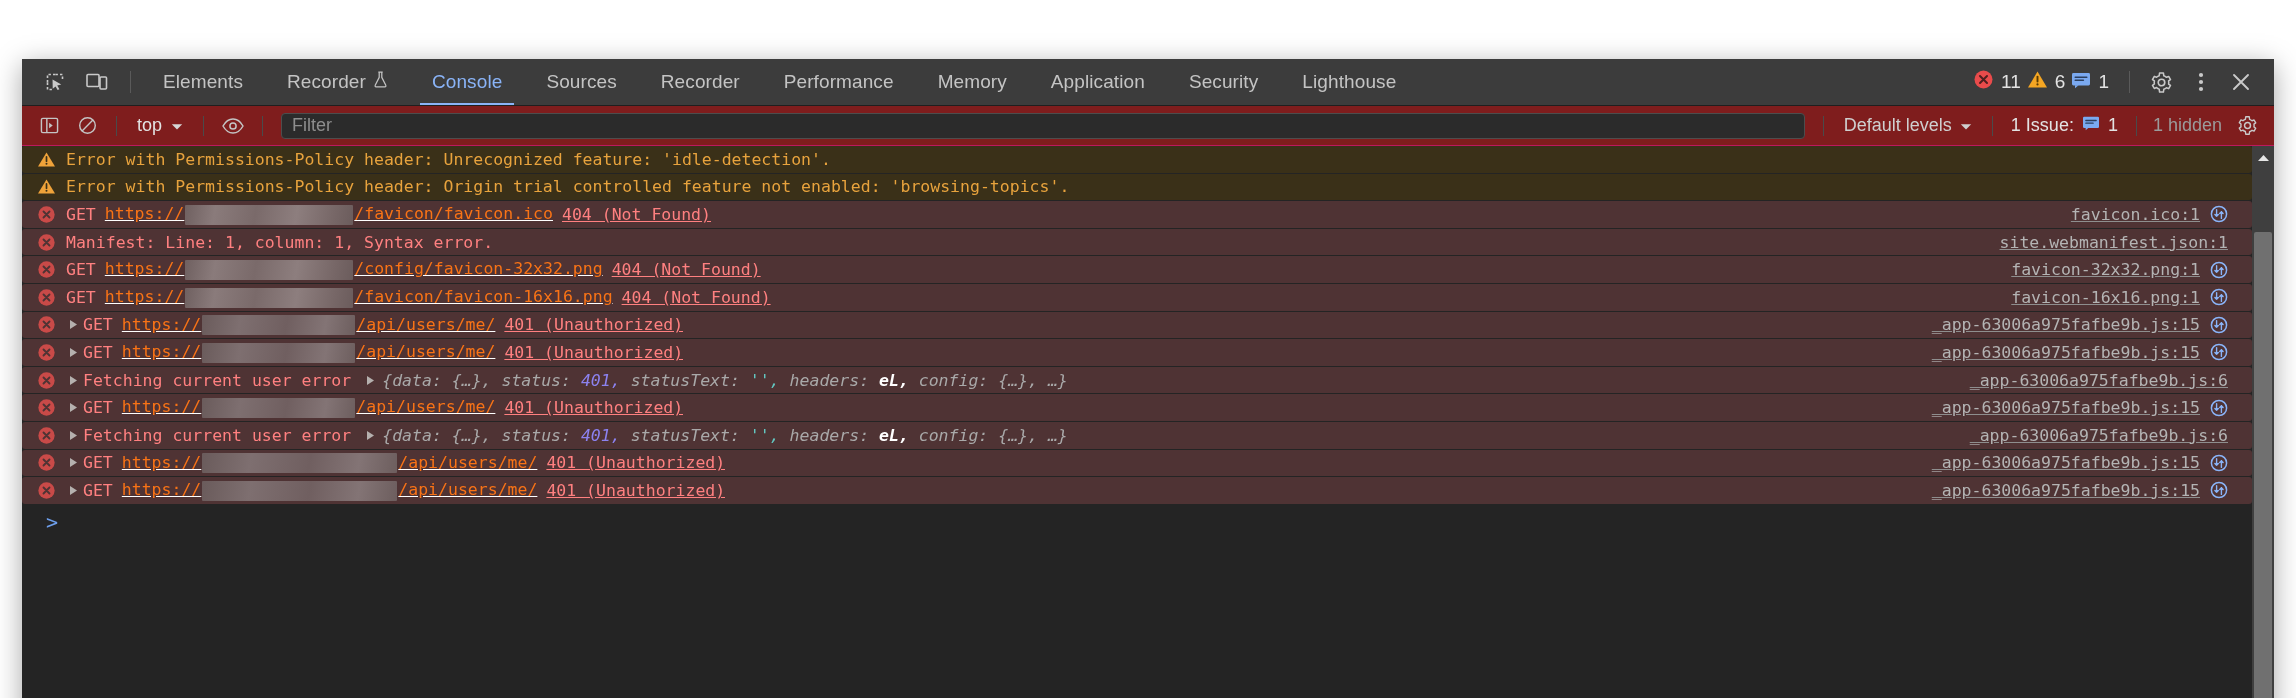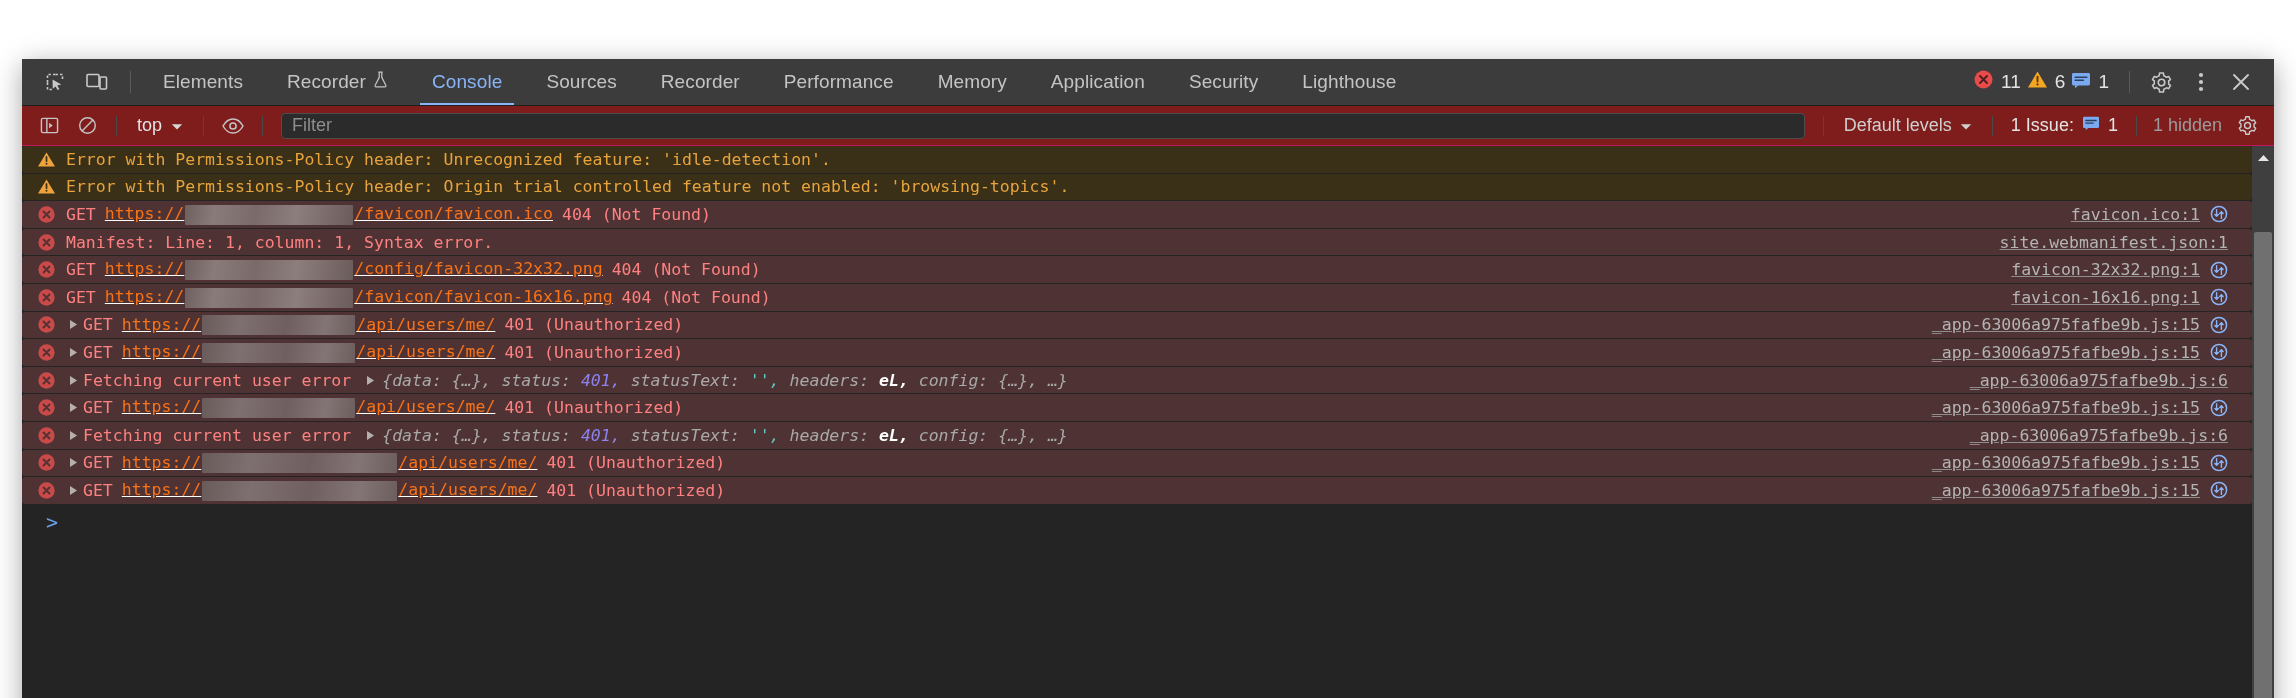--- a/index.html
+++ b/index.html
@@ -150,21 +150,21 @@
     height: 20px;
     vertical-align: middle;
     border-radius: 1px;
     background: linear-gradient(100deg,#6f6060 0%,#8a7b7b 18%,#7a6a6a 42%,#8d7e7e 66%,#776767 88%,#6b5c5c 100%);
     filter: blur(0.4px);
     margin: 0 1px;
   }
   .redact.dark {
     background: linear-gradient(100deg,#6a5b5b 0%,#7e6f70 25%,#705f60 55%,#837475 80%,#6d5e5e 100%);
   }
-  .m-status { color: #ff8080; margin-left: 9px; }
+  .m-status { color: #ff8080; margin-left: 9px; text-decoration: underline; }
   .m-text { color: #ff8080; }
   .m-warntext { color: #e8a33d; }
 
   .objprev { font-style: italic; color: #a9a9a9; margin-left: 2px; }
   .objprev .k { color: #a9a9a9; }
   .objprev .num { color: #8c82f0; font-style: italic; }
   .objprev .str { color: #62c6c0; font-style: italic; }
   .objprev .cls { color: #ffffff; font-weight: bold; font-style: italic; }
 
   .srcwrap { margin-left: auto; display: flex; align-items: center; gap: 9px; padding-left: 24px; }

